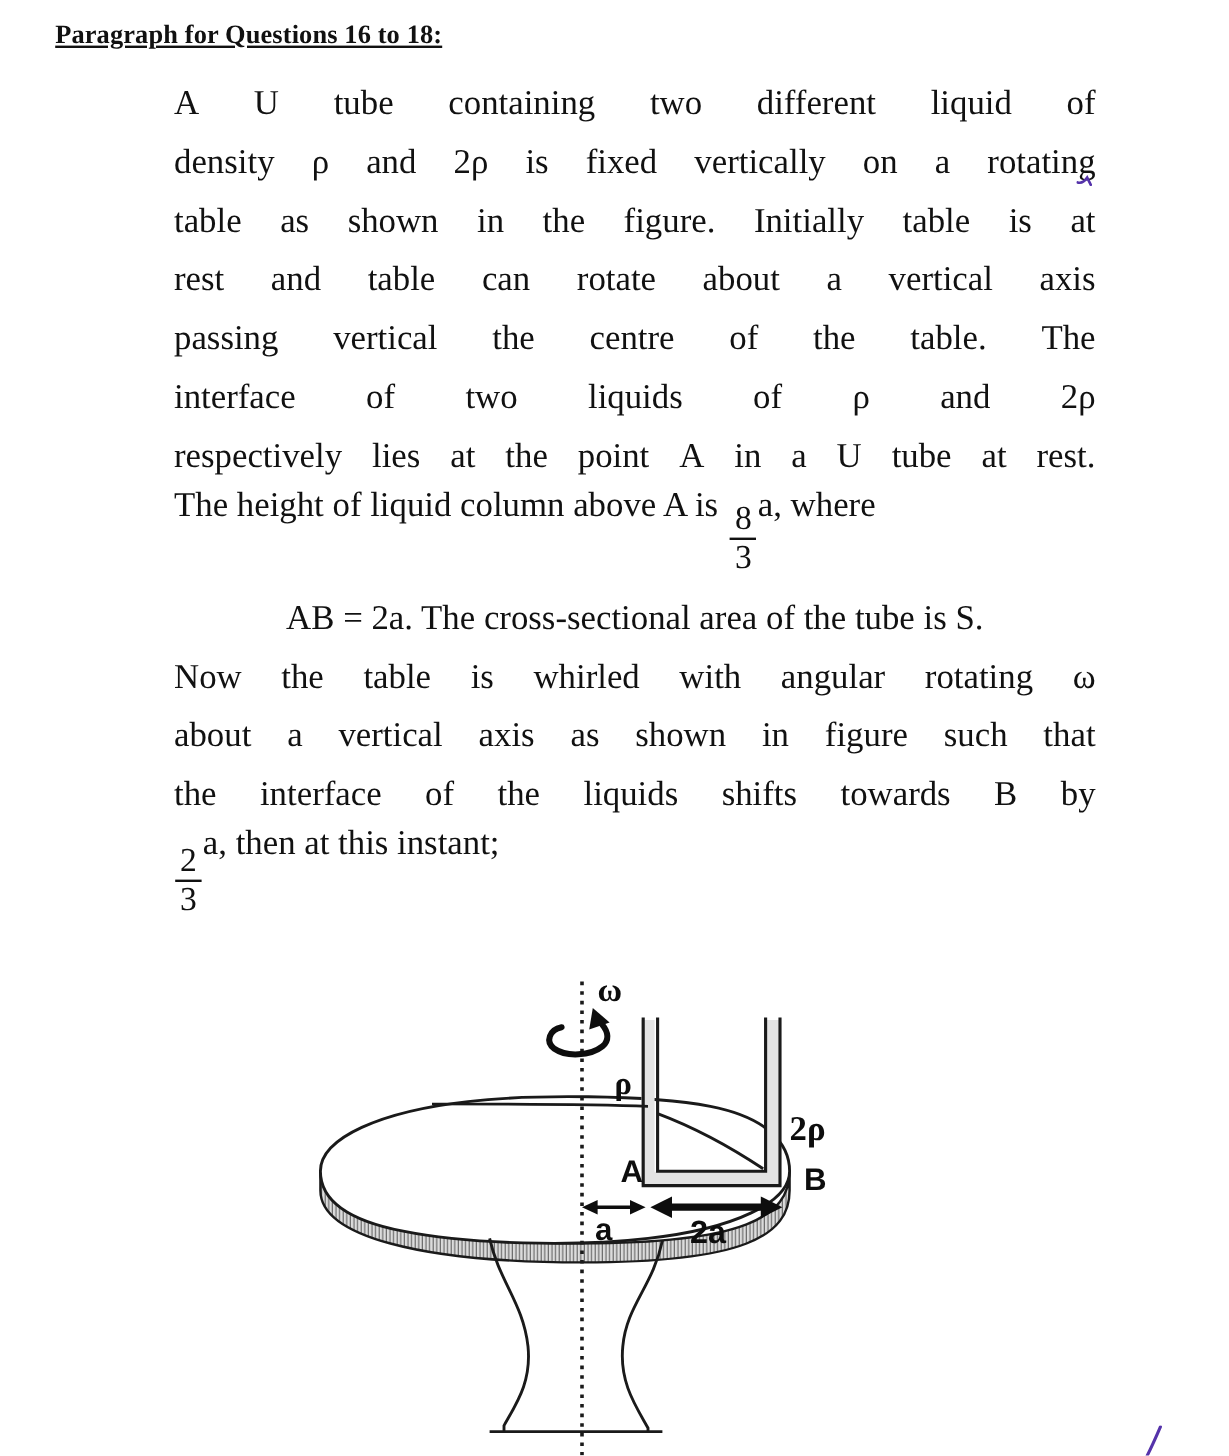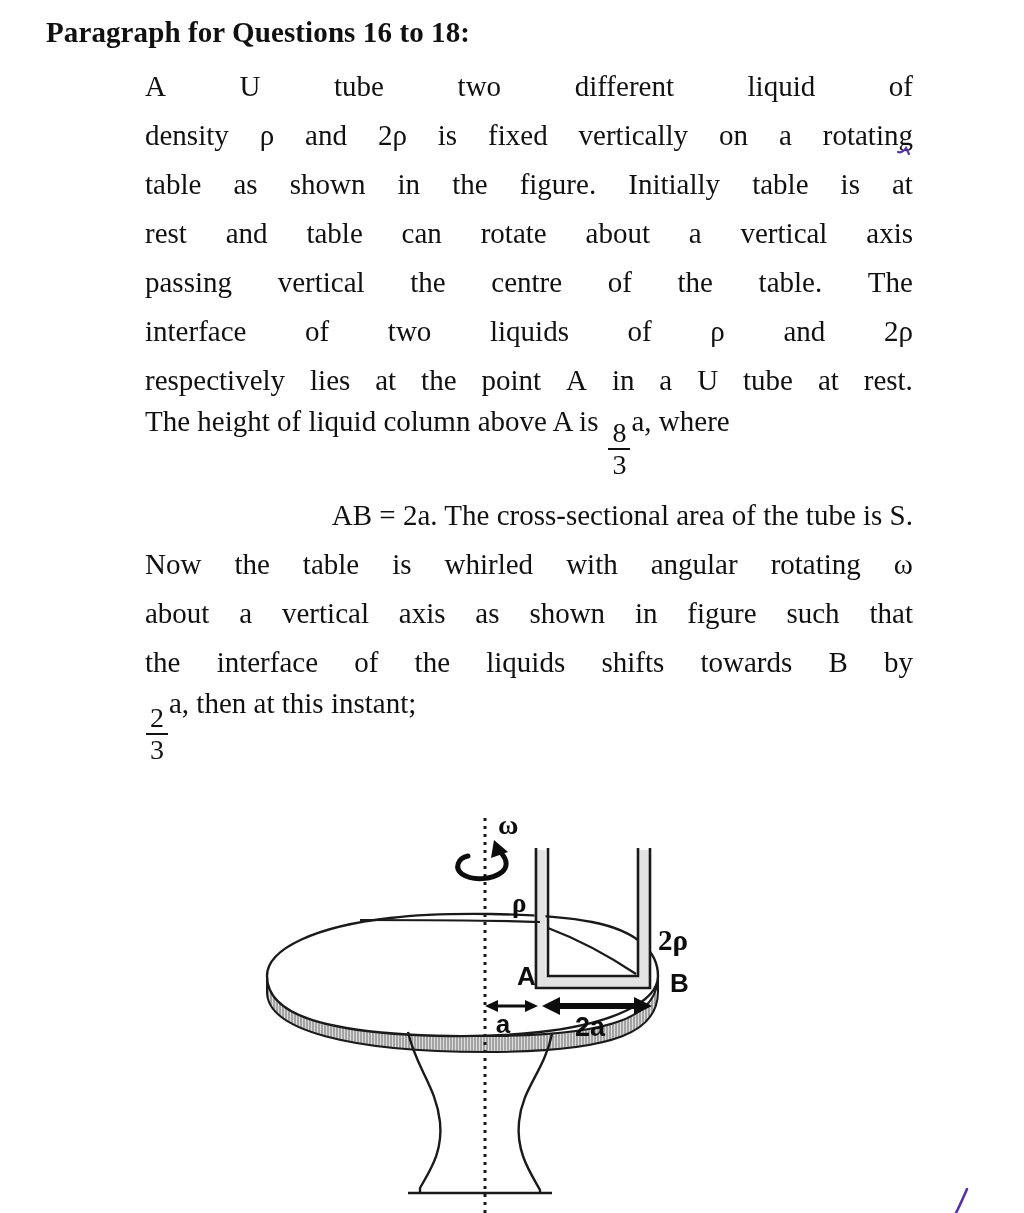--- a/index.html
+++ b/index.html
@@ -16,24 +16,25 @@
     font-family: "Liberation Serif", "DejaVu Serif", serif;
     color: #111111;
     -webkit-font-smoothing: antialiased;
   }
 
   
   .page-heading {
     position: absolute;
     left: 46px;
     top: 16px;
-    font-size: 29px;
+    font-size: 22px;
     font-weight: bold;
     letter-spacing: 0.1px;
     white-space: nowrap;
+    text-decoration: underline;
   }
 
   
   .passage {
     position: absolute;
     left: 145px;
     top: 62px;
     width: 768px;
   }
   .para-line {
@@ -42,21 +43,21 @@
     line-height: 49px;
     height: 49px;
     align-items: baseline;
     white-space: nowrap;
   }
   
   .para-line.justify {
     justify-content: space-between;
   }
   .para-line.flush {
-    justify-content: flex-end;
+    justify-content: center;
   }
   .w { display: inline-block; }
   .sp { display: inline-block; width: 9px; }
 
   
   .frac-line {
     display: flex;
     font-size: 29px;
     white-space: nowrap;
   }
@@ -122,20 +123,21 @@
 <body>
 
 <div class="page-heading">Paragraph for Questions 16 to 18:</div>
 
 <div class="passage">
 
   <div class="para-line justify">
       <span class="w">A</span>
       <span class="w">U</span>
       <span class="w">tube</span>
+      <span class="w">containing</span>
       <span class="w">two</span>
       <span class="w">different</span>
       <span class="w">liquid</span>
       <span class="w">of</span>
     </div>
   <div class="para-line justify">
       <span class="w">density</span>
       <span class="w">ρ</span>
       <span class="w">and</span>
       <span class="w">2ρ</span>

